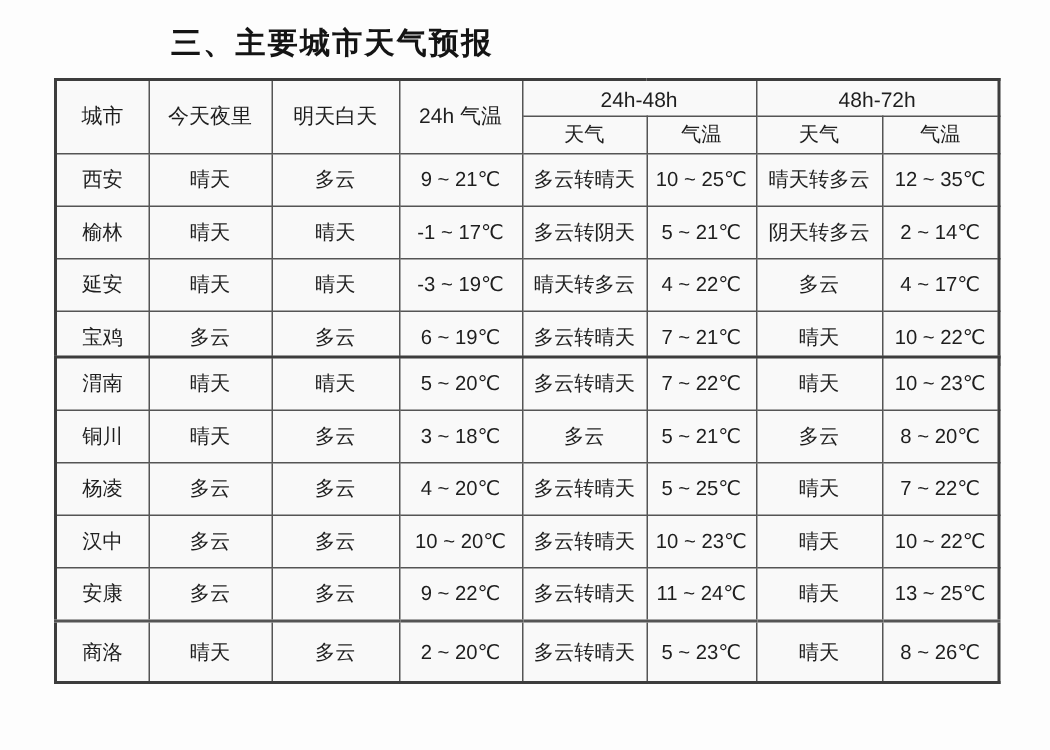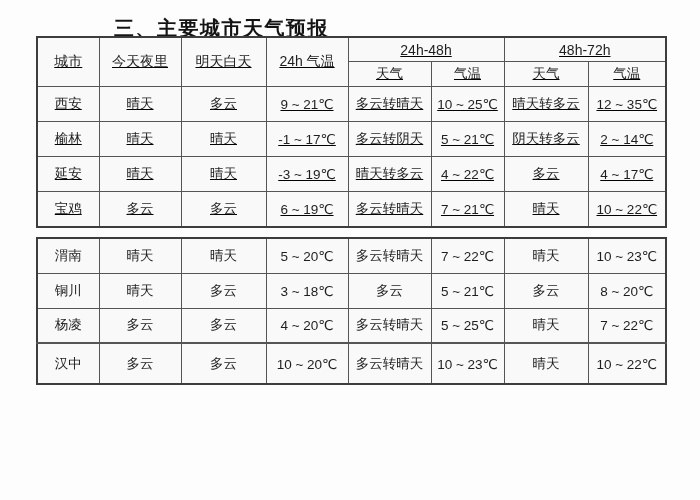--- a/index.html
+++ b/index.html
@@ -24,21 +24,21 @@
   }
   table.tbl {
     position: absolute;
     left: 36px;
     width: 629px;
     border-collapse: collapse;
     table-layout: fixed;
     background: #f9f9f9;
     border: 2px solid #3d3d3d;
   }
-  #table1 { top: 36px; text-decoration: underline; }
+  #table1 { top: 52px; }
   #table2 { top: 237px; }
   .tbl th, .tbl td {
     border: 1px solid #555555;
     text-align: center;
     vertical-align: middle;
     padding: 0;
     color: #1e1e1e;
     font-weight: 400;
     font-size: 13.5px;
     overflow: hidden;
@@ -175,16 +175,36 @@
         <tr>
           <td>汉中</td>
           <td>多云</td>
           <td>多云</td>
           <td>10 ~ 20℃</td>
           <td>多云转晴天</td>
           <td>10 ~ 23℃</td>
           <td>晴天</td>
           <td>10 ~ 22℃</td>
         </tr>
+        <tr>
+          <td>安康</td>
+          <td>多云</td>
+          <td>多云</td>
+          <td>9 ~ 22℃</td>
+          <td>多云转晴天</td>
+          <td>11 ~ 24℃</td>
+          <td>晴天</td>
+          <td>13 ~ 25℃</td>
+        </tr>
+        <tr>
+          <td>商洛</td>
+          <td>晴天</td>
+          <td>多云</td>
+          <td>2 ~ 20℃</td>
+          <td>多云转晴天</td>
+          <td>5 ~ 23℃</td>
+          <td>晴天</td>
+          <td>8 ~ 26℃</td>
+        </tr>
       </tbody>
   </table>
 
 </div>
 
 </body></html>

